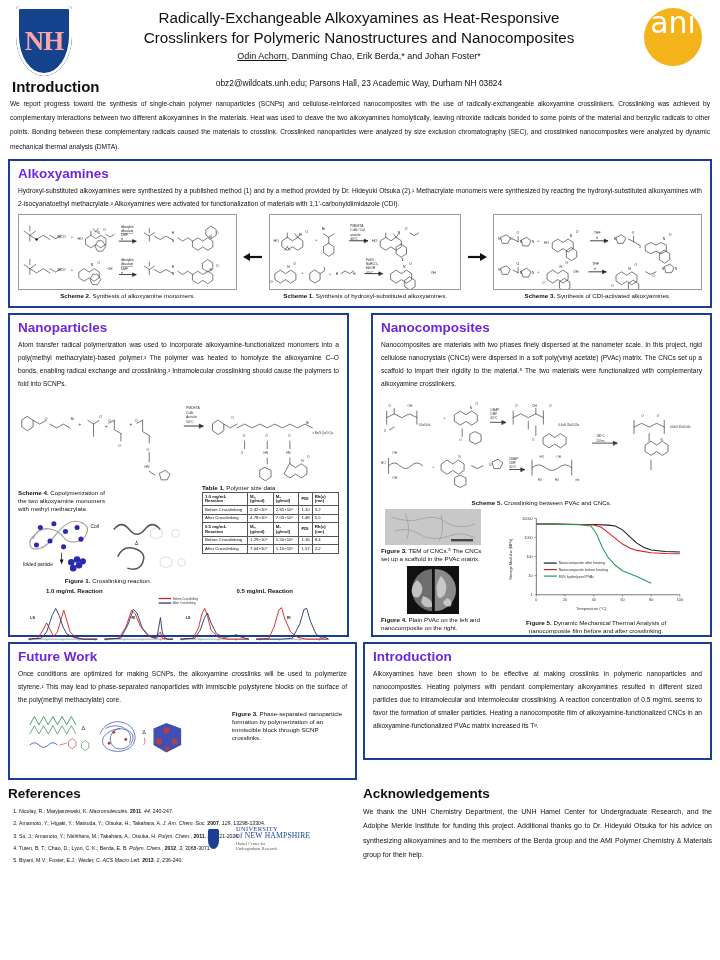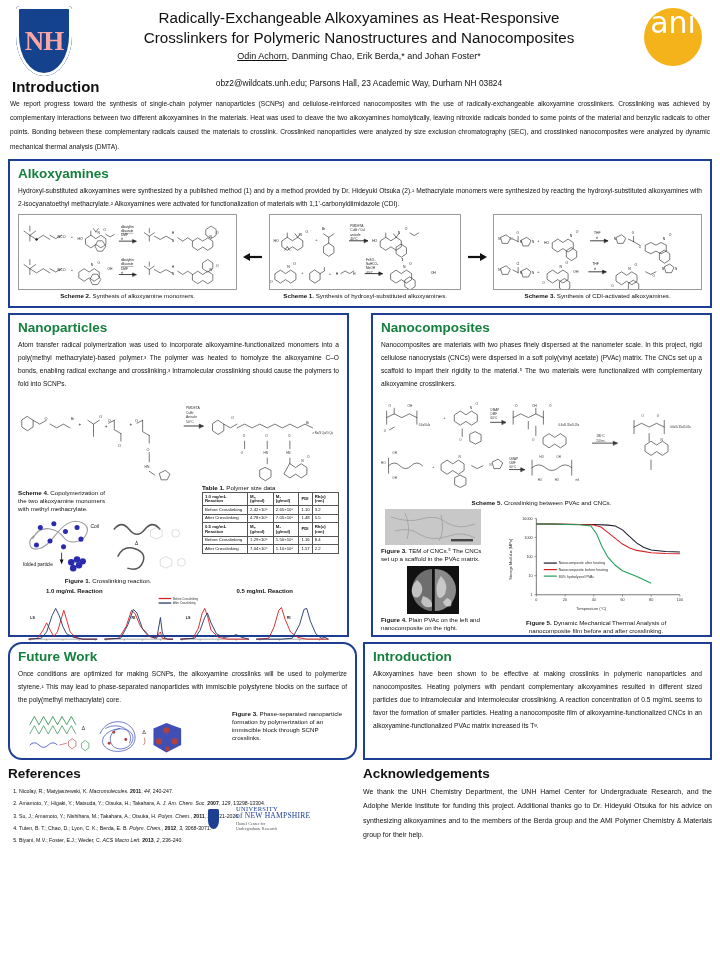--- a/index.html
+++ b/index.html
@@ -21,21 +21,21 @@
   .ptitle{font-size:15.2px;line-height:1.32;font-weight:400;color:#111;}
   .authors{font-size:9px;margin-top:3px;color:#111;}
   .authors u{text-decoration:underline;}
   .affil{font-size:8.4px;margin-top:17px;color:#111;}
   .ami-logo{width:58px;height:58px;flex:0 0 58px;margin-right:10px;margin-top:2px;
      border-radius:50%;background:#f5b31b;display:flex;align-items:flex-start;justify-content:center;}
   .ami-text{color:#fff;font-size:30px;font-family:"DejaVu Sans", sans-serif;line-height:1;}
 
   
   .secbox{border:2px solid #1c3f94;background:#fff;box-sizing:border-box;padding:5px 8px 6px 8px;}
-  h2.sech{font-size:13.5px;margin:0 0 4px 0;font-weight:bold;color:#15803d;letter-spacing:0px;}
+  h2.sech{font-size:13.5px;margin:0 0 4px 0;font-weight:bold;color:#6d28d9;letter-spacing:0px;}
   .body-txt{font-size:6.6px;line-height:1.95;text-align:justify;color:#111;}
 
   
   .intro{padding:0 10px;margin-top:-2px;}
   .intro h2{font-size:15px;margin:0 0 2px 2px;font-weight:bold;}
   .intro .body-txt{line-height:2.15;}
 
   
   .alk{margin:5px 8px 0 8px;}
   .scheme-row{display:flex;gap:5px;align-items:stretch;margin-top:4px;}
@@ -53,21 +53,21 @@
   .fig-cap-left{font-size:6.2px;text-align:left;line-height:1.3;}
 
   table.tbl{border-collapse:collapse;width:100%;font-size:4.3px;}
   table.tbl td{border:0.5px solid #555;padding:1.4px 2px;line-height:1.1;}
   table.tbl td.hd{font-weight:bold;}
   .tbl-title{font-size:6.2px;margin-bottom:1.5px;}
   .tbl-title b{font-weight:bold;}
 
   
   .bottom{display:flex;gap:6px;margin:5px 8px 0 8px;}
-  .fw-box{height:118px;border-radius:14px;}
+  .fw-box{height:138px;}
   .cc-box{height:118px;}
 
   
   .footer{display:flex;gap:6px;margin:6px 8px 0 8px;}
   .foot-col{flex:1;min-width:0;}
   h2.footh{font-size:13.5px;margin:0 0 4px 0;font-weight:bold;}
   ol.refs{margin:0;padding-left:11px;font-size:5.2px;line-height:2.35;}
   ol.refs li{color:#111;}
   ol.refs i{font-style:italic;}
   ol.refs b{font-weight:bold;}

